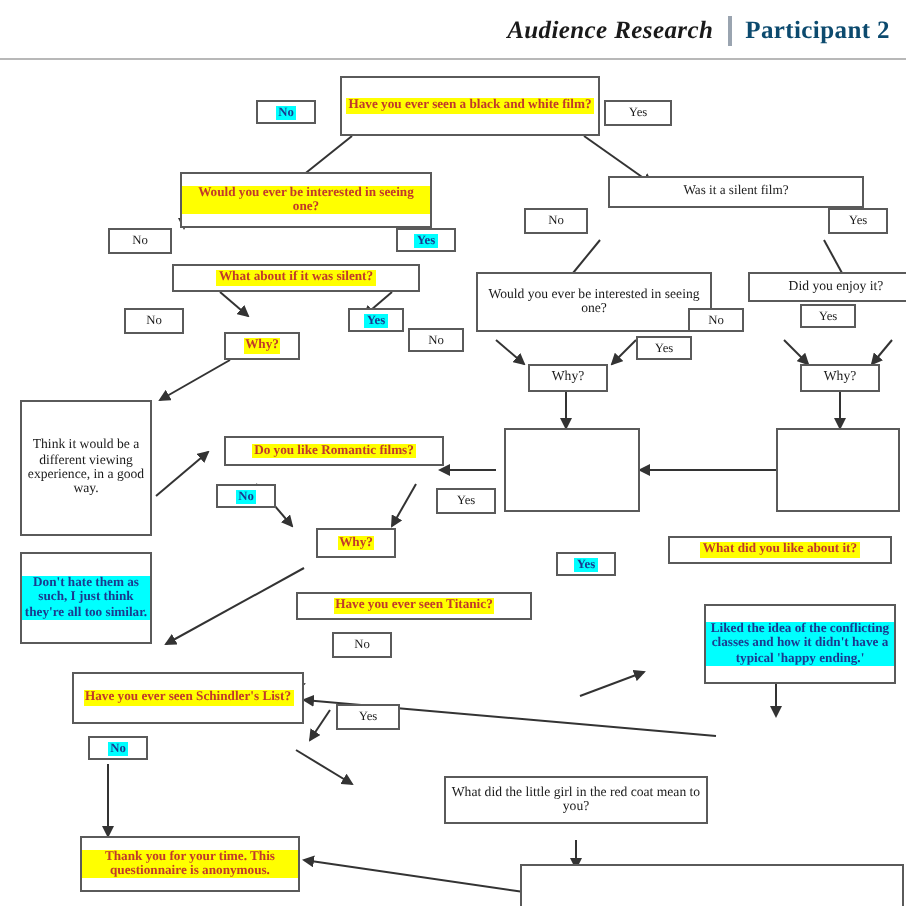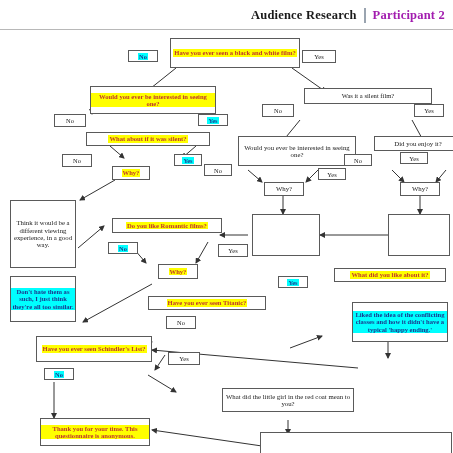--- a/index.html
+++ b/index.html
@@ -25,26 +25,26 @@
   #header-title-wrap {
     position: absolute;
     right: 8px; top: 8px;
     display: flex;
     align-items: center;
     gap: 7px;
     font-size: 12.5px;
     font-weight: bold;
     letter-spacing: 0.2px;
   }
-  .hdr-main { color: #1a1a1a; }
+  .hdr-main { color: #1a1a1a; font-style: italic; }
   .hdr-sep {
     width: 2px; height: 15px;
     background: #9aa4b0;
   }
-  .hdr-sub { color: #a21caf; }
+  .hdr-sub { color: #0c4a6e; }
   #header-rule {
     position: absolute;
     left: 0; top: 29px;
     width: 453px; height: 1px;
     background: #b8b8b8;
   }
 
   
   #chart {
     position: absolute;

